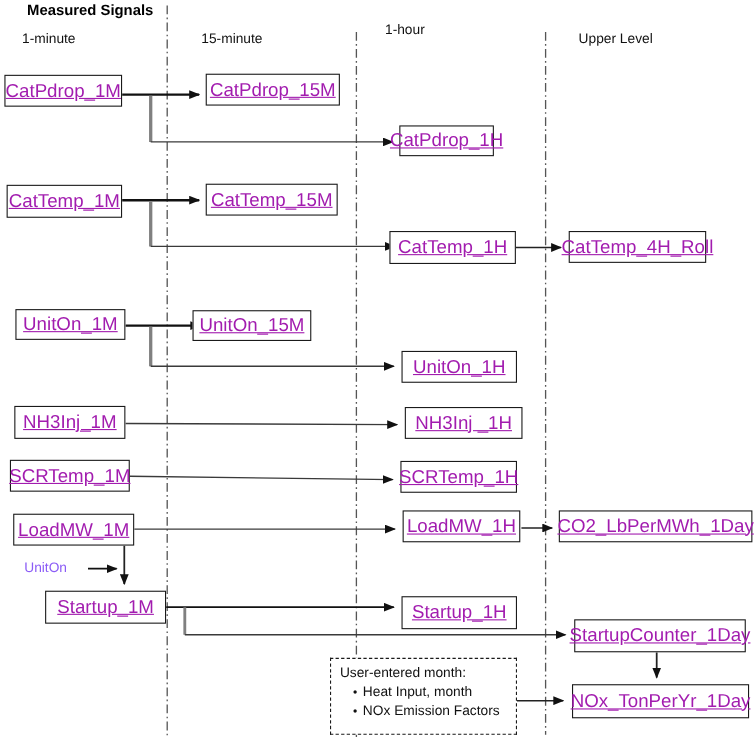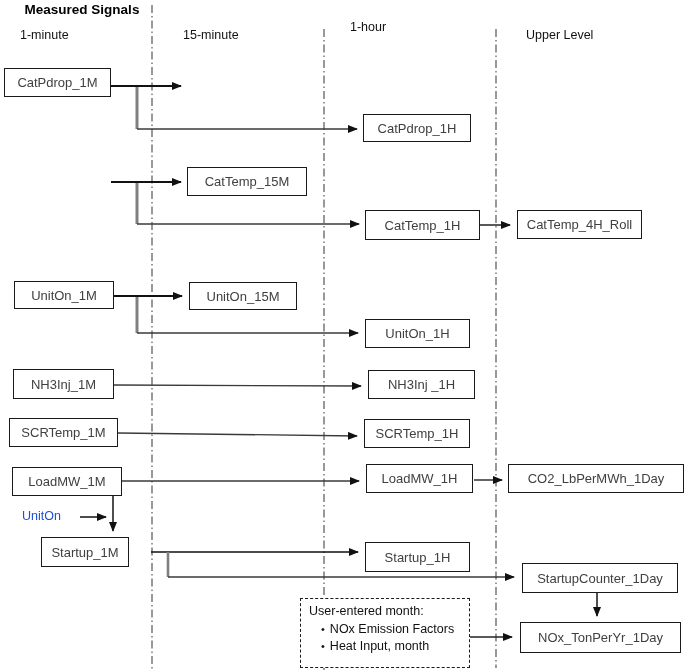--- a/index.html
+++ b/index.html
@@ -21,26 +21,27 @@
     position:absolute;z-index:2;
     font-size:12.5px;color:#111;
     white-space:nowrap;
   }
   .node{
     position:absolute;z-index:3;
     box-sizing:border-box;
     background:#fff;
     border:1.4px solid #1a1a1a;
     display:flex;align-items:center;justify-content:center;
-    font-size:13px;color:#404040;
+    font-size:17px;color:#a21caf;
     white-space:pre;
+    text-decoration:underline;
   }
   .annot{
     position:absolute;z-index:2;
-    font-size:12.5px;color:#1d4ed8;white-space:nowrap;
+    font-size:12.5px;color:#8b5cf6;white-space:nowrap;
   }
   .user-box{
     position:absolute;z-index:3;
     box-sizing:border-box;
     background:#fff;
     border:1.6px dashed #1a1a1a;
     padding:5px 6px 4px 8px;
     font-size:12.5px;color:#111;
   }
   .ub-title{margin-bottom:4px;white-space:nowrap;}
@@ -91,42 +92,44 @@
   </svg>
 
   <div class="heading" style="left:12px;top:2px;width:140px">Measured Signals</div>
 
   <div class="colhead" style="left:20px;top:28px;width:100px">1-minute</div>
   <div class="colhead" style="left:183px;top:28px;width:100px">15-minute</div>
   <div class="colhead" style="left:350px;top:20px;width:100px">1-hour</div>
   <div class="colhead" style="left:526px;top:28px;width:100px">Upper Level</div>
 
   <div class="node" style="left:4px;top:68px;width:107px;height:29px">CatPdrop_1M</div>
+  <div class="node" style="left:6px;top:168px;width:105px;height:30px">CatTemp_1M</div>
   <div class="node" style="left:14px;top:281px;width:100px;height:28px">UnitOn_1M</div>
   <div class="node" style="left:13px;top:369px;width:101px;height:30px">NH3Inj_1M</div>
   <div class="node" style="left:9px;top:418px;width:109px;height:29px">SCRTemp_1M</div>
   <div class="node" style="left:12px;top:467px;width:110px;height:29px">LoadMW_1M</div>
   <div class="annot" style="left:22px;top:509px">UnitOn</div>
-  <div class="node" style="left:41px;top:537px;width:88px;height:30px">Startup_1M</div>
+  <div class="node" style="left:41px;top:537px;width:110px;height:30px">Startup_1M</div>
 
+  <div class="node" style="left:187px;top:67px;width:122px;height:29px">CatPdrop_15M</div>
   <div class="node" style="left:187px;top:167px;width:120px;height:29px">CatTemp_15M</div>
-  <div class="node" style="left:189px;top:282px;width:108px;height:28px">UnitOn_15M</div>
+  <div class="node" style="left:175px;top:282px;width:108px;height:28px">UnitOn_15M</div>
 
-  <div class="node" style="left:363px;top:114px;width:108px;height:28px">CatPdrop_1H</div>
-  <div class="node" style="left:365px;top:210px;width:115px;height:30px">CatTemp_1H</div>
+  <div class="node" style="left:363px;top:114px;width:86px;height:28px">CatPdrop_1H</div>
+  <div class="node" style="left:354px;top:210px;width:115px;height:30px">CatTemp_1H</div>
   <div class="node" style="left:365px;top:319px;width:105px;height:29px">UnitOn_1H</div>
   <div class="node" style="left:368px;top:370px;width:107px;height:29px">NH3Inj _1H</div>
   <div class="node" style="left:364px;top:419px;width:106px;height:29px">SCRTemp_1H</div>
   <div class="node" style="left:366px;top:464px;width:107px;height:29px">LoadMW_1H</div>
   <div class="node" style="left:365px;top:542px;width:105px;height:30px">Startup_1H</div>
 
   <div class="node" style="left:517px;top:210px;width:125px;height:29px">CatTemp_4H_Roll</div>
   <div class="node" style="left:508px;top:464px;width:176px;height:29px">CO2_LbPerMWh_1Day</div>
   <div class="node" style="left:522px;top:563px;width:156px;height:30px">StartupCounter_1Day</div>
   <div class="node" style="left:520px;top:622px;width:161px;height:31px">NOx_TonPerYr_1Day</div>
 
   <div class="user-box" style="left:300px;top:598px;width:170px;height:70px">
     <div class="ub-title">User-entered month:</div>
+    <div class="ub-item"><span class="bullet">•</span><span>Heat Input, month</span></div>
     <div class="ub-item"><span class="bullet">•</span><span>NOx Emission Factors</span></div>
-    <div class="ub-item"><span class="bullet">•</span><span>Heat Input, month</span></div>
   </div>
 
 </div>
 
 </body></html>

